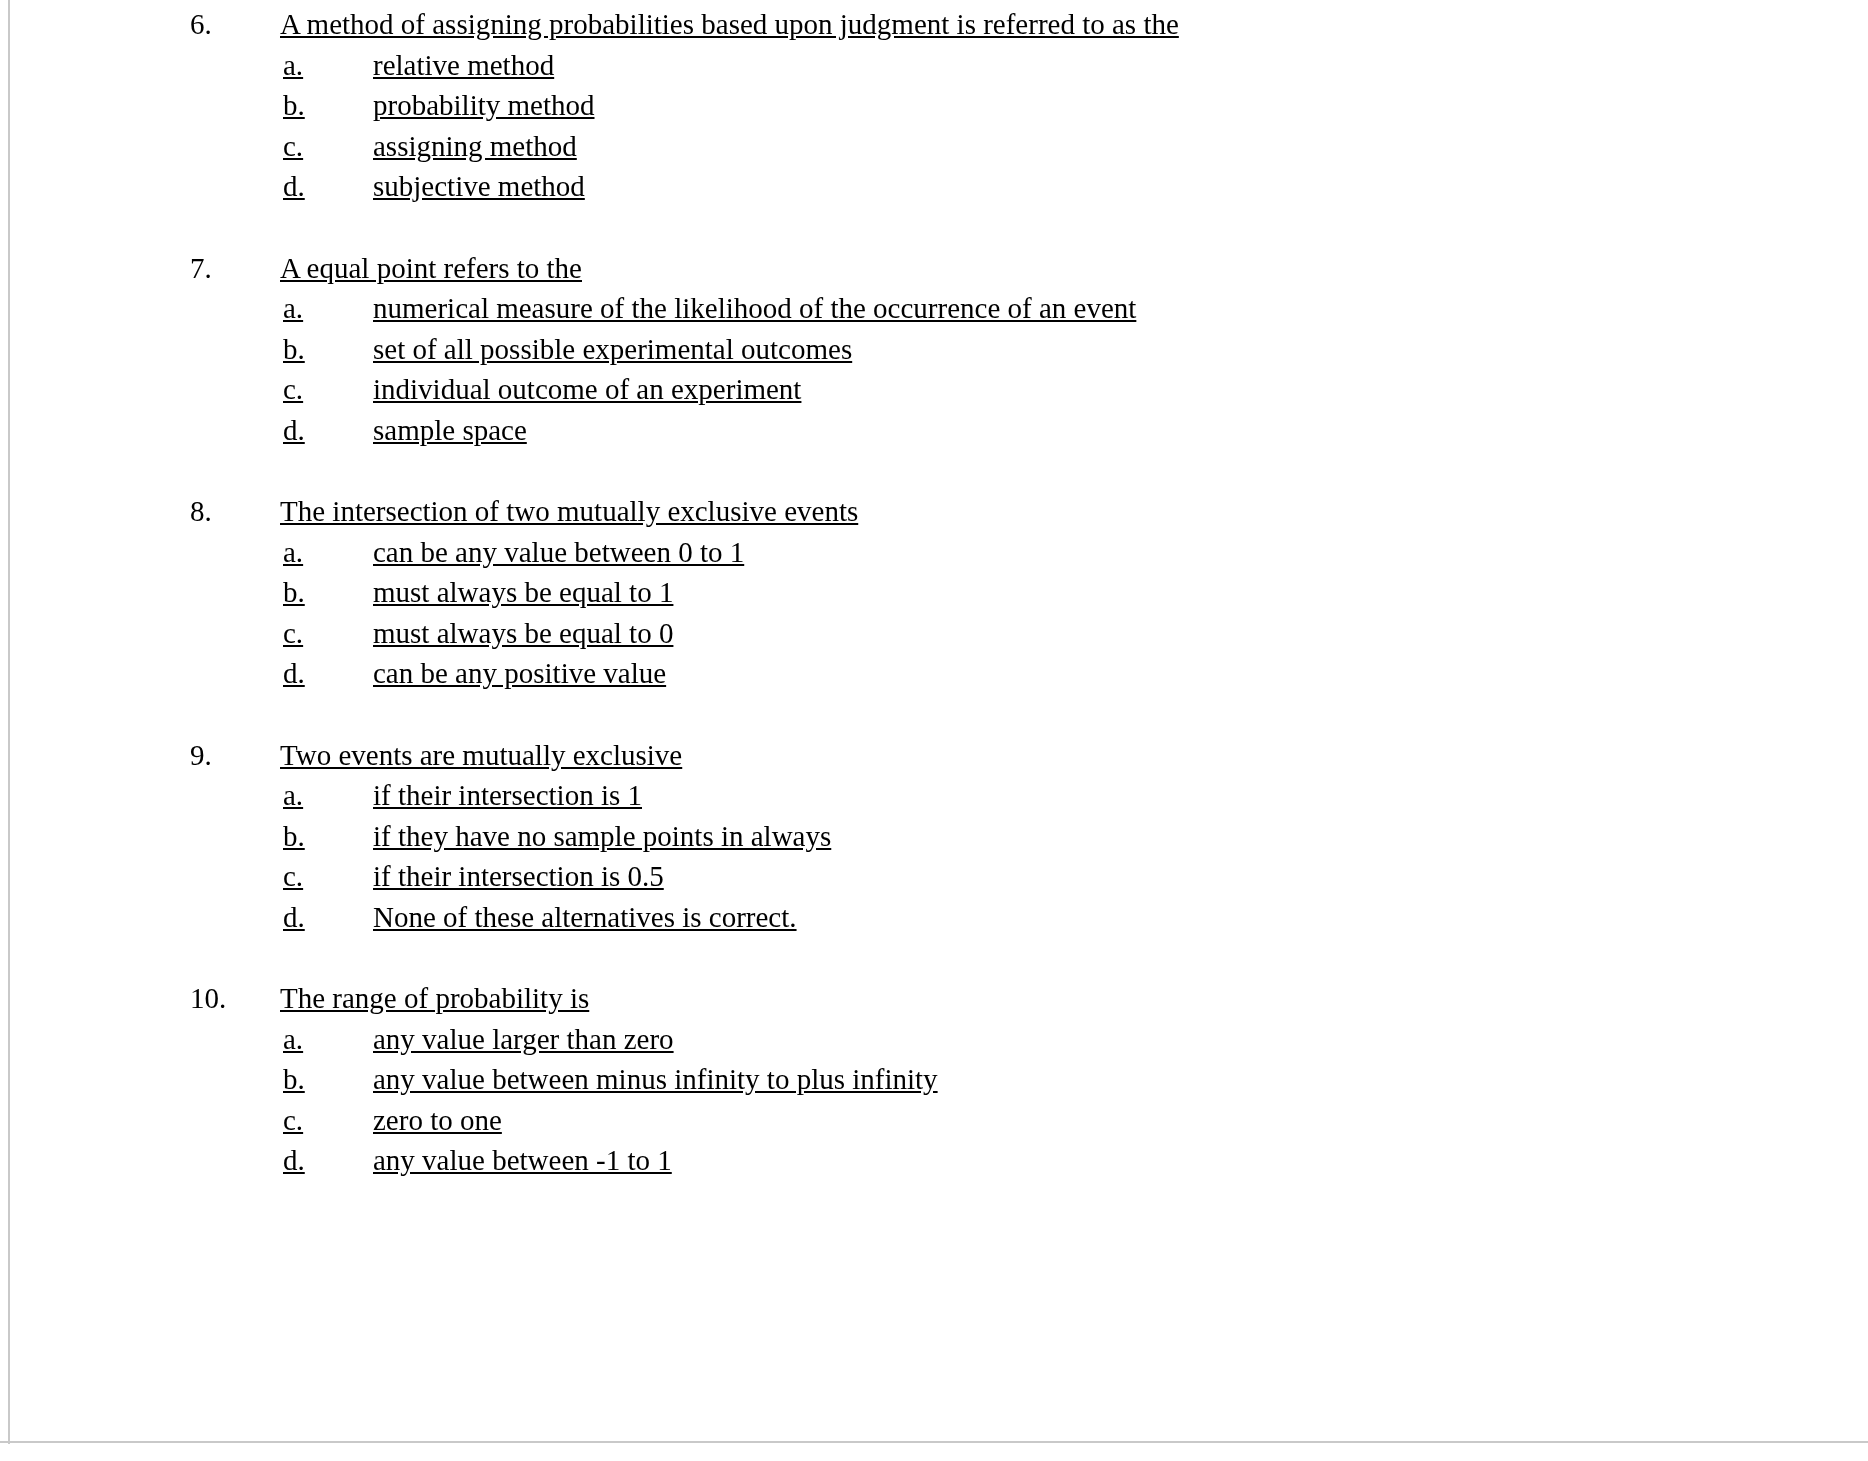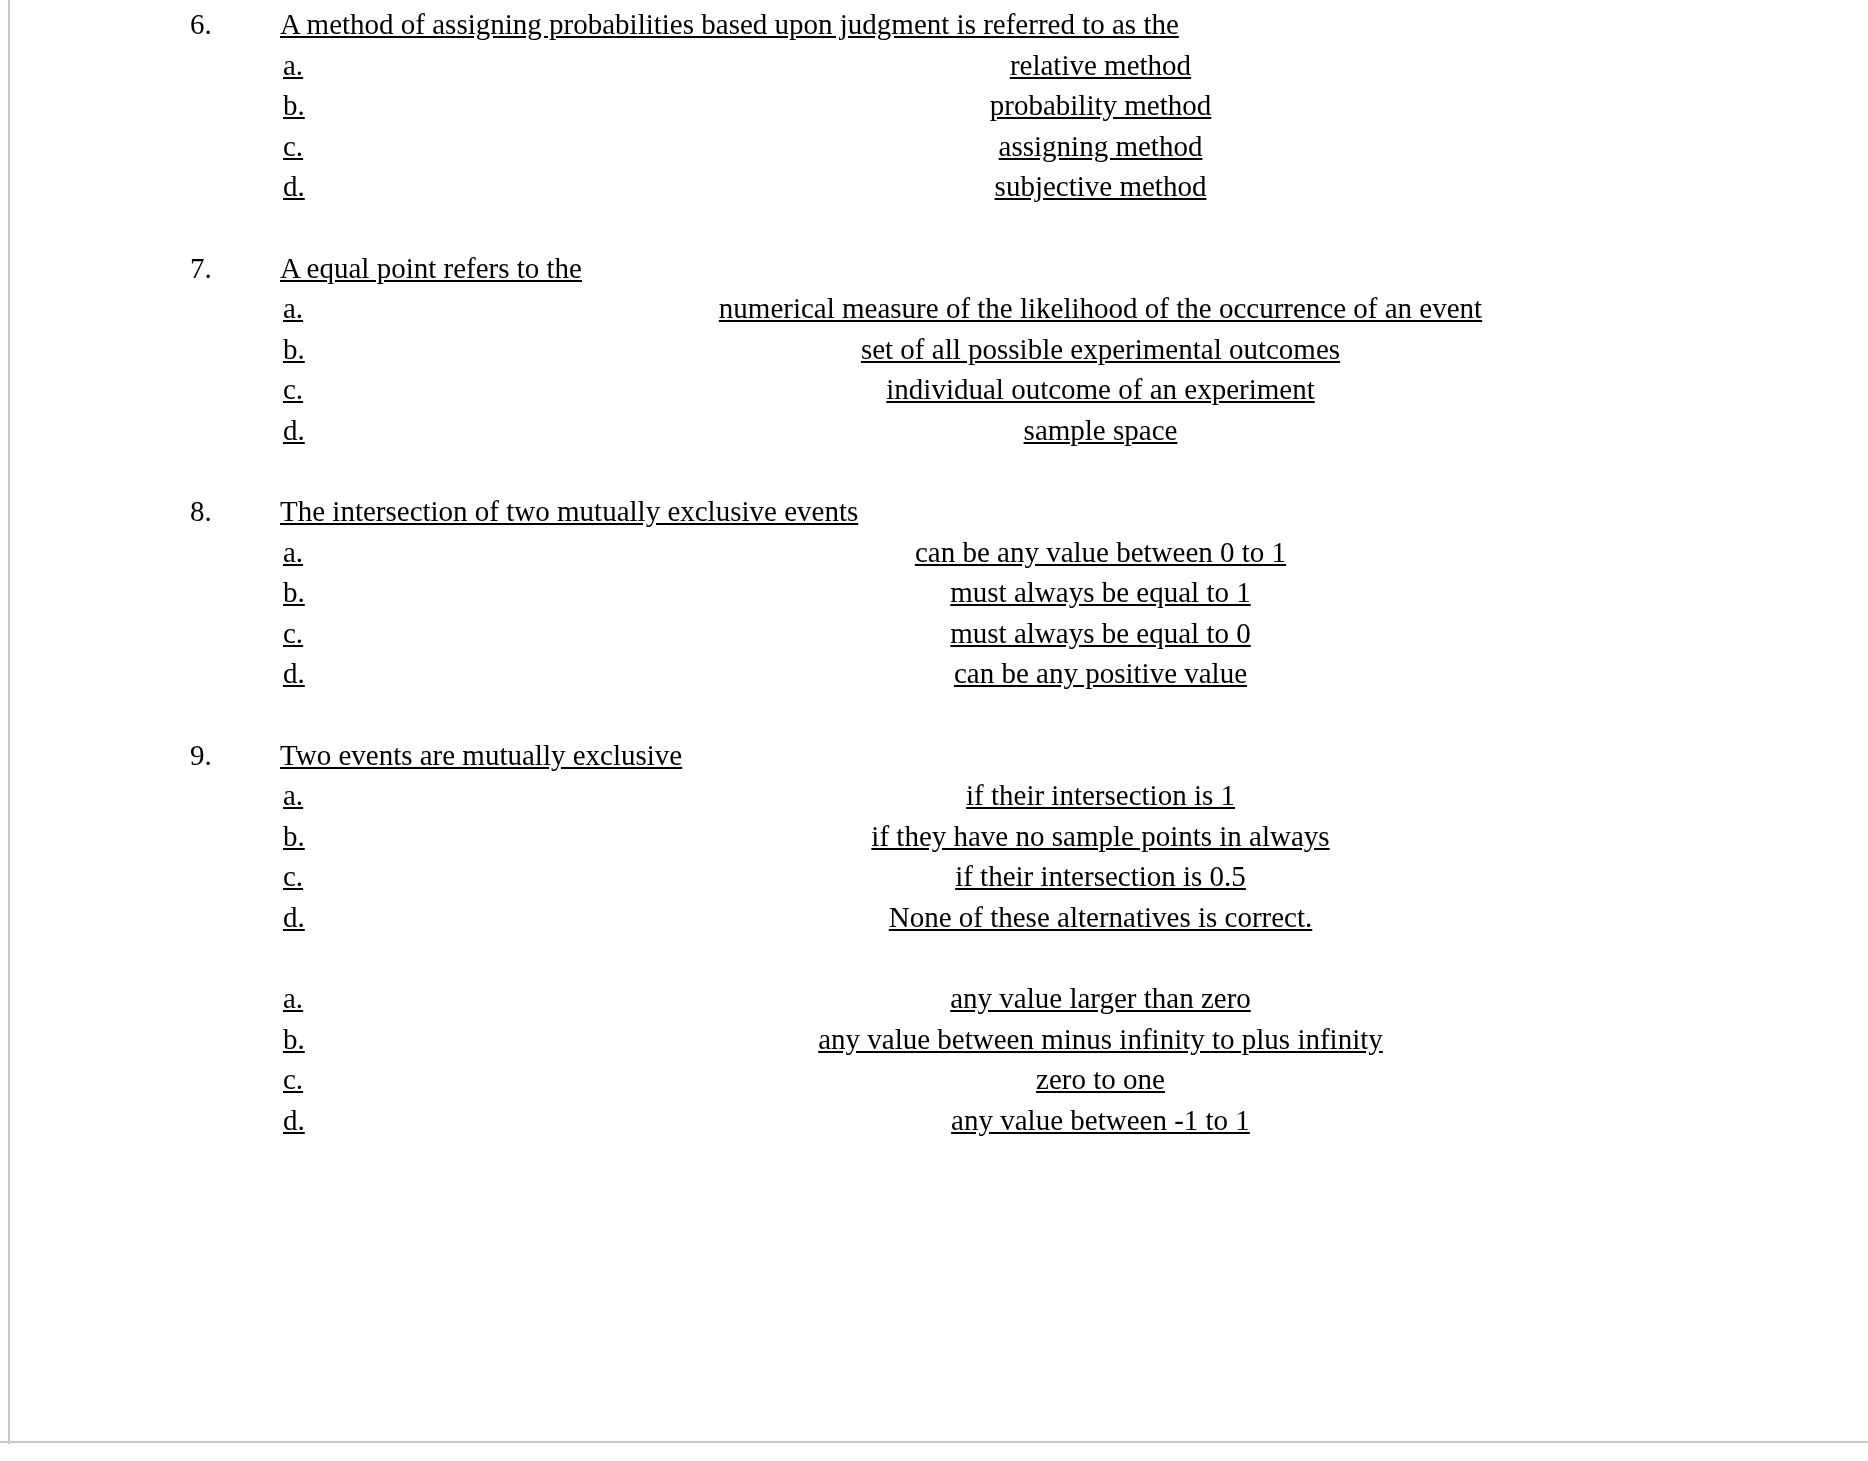--- a/index.html
+++ b/index.html
@@ -55,21 +55,20 @@
     display: flex;
     align-items: baseline;
     margin-left: 3px;
   }
   .opt-letter {
     width: 90px;
     flex: 0 0 90px;
   }
   .opt-text {
     flex: 1;
-    text-align: center;
   }
 </style>
 </head>
 <body>
 
 <div class="page">
   <div class="page-edge-left"></div>
   <div class="page-edge-bottom"></div>
 
   <div class="question-block">
@@ -179,20 +178,24 @@
         <div class="option-row">
           <span class="opt-letter">d.</span>
           <span class="opt-text">None of these alternatives is correct.</span>
         </div>
       </div>
     </div>
   </div>
 
   <div class="question-block">
     <div class="question-row">
+      <span class="q-num">10.</span>
+      <span class="q-text">The range of probability is</span>
+    </div>
+    <div class="question-row">
       <span class="q-num"></span>
       <div class="q-text">
         <div class="option-row">
           <span class="opt-letter">a.</span>
           <span class="opt-text">any value larger than zero</span>
         </div>
         <div class="option-row">
           <span class="opt-letter">b.</span>
           <span class="opt-text">any value between minus infinity to plus infinity</span>
         </div>

